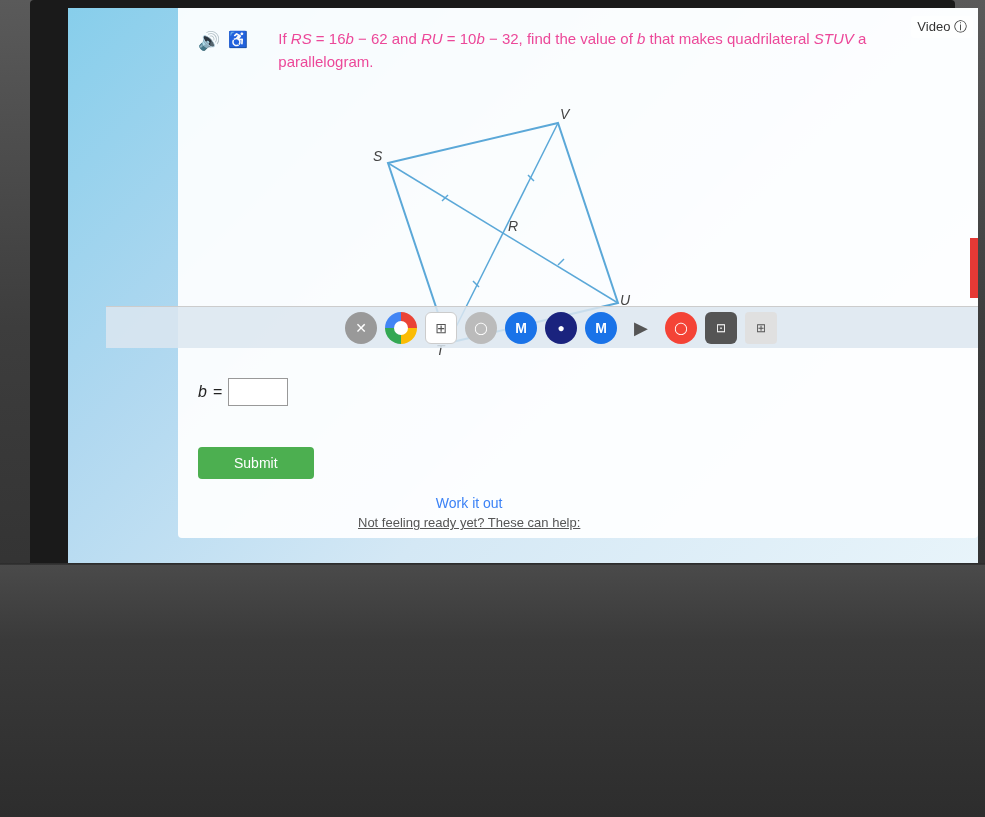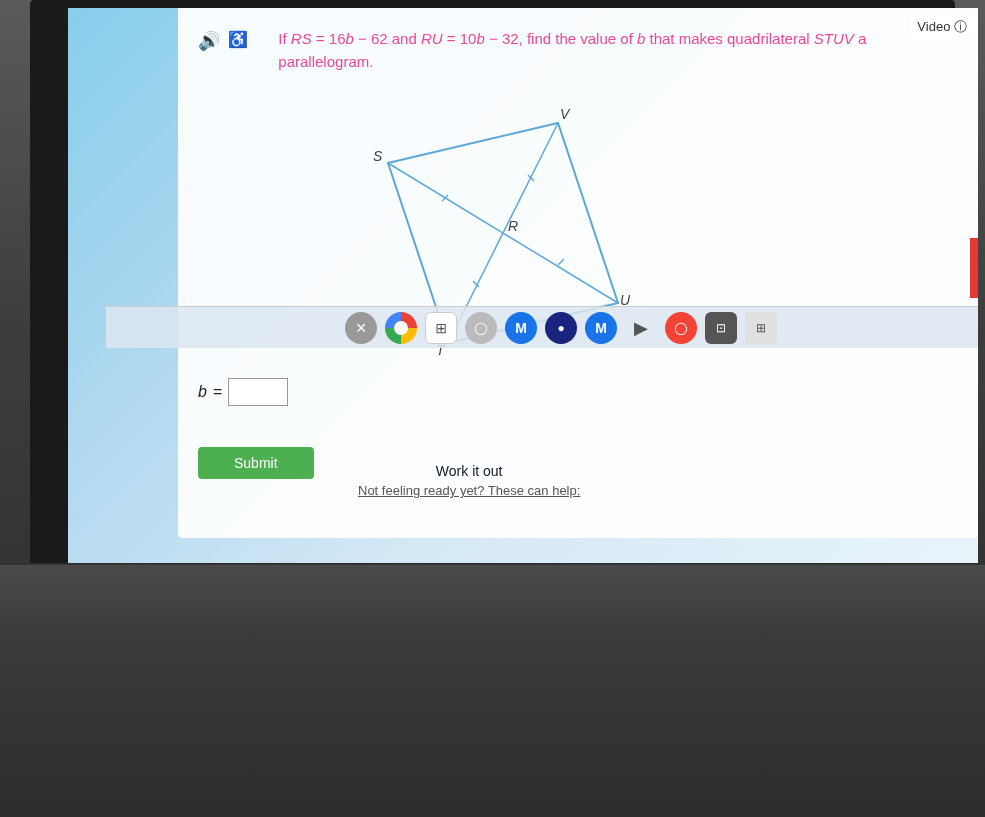--- a/index.html
+++ b/index.html
@@ -151,24 +151,25 @@
     }
 
     
     .work-it-out {
       position: absolute;
       top: 455px; left: 180px;
       text-align: center;
     }
 
     .work-it-out-link {
-      color: #0f172a;
+      color: #3b82f6;
       font-size: 14px;
       text-decoration: none;
       display: block;
+      margin-top: 32px;
     }
 
     .not-ready-text {
       font-size: 13px;
       color: #555;
       margin-top: 4px;
       text-decoration: underline;
     }
 
     

